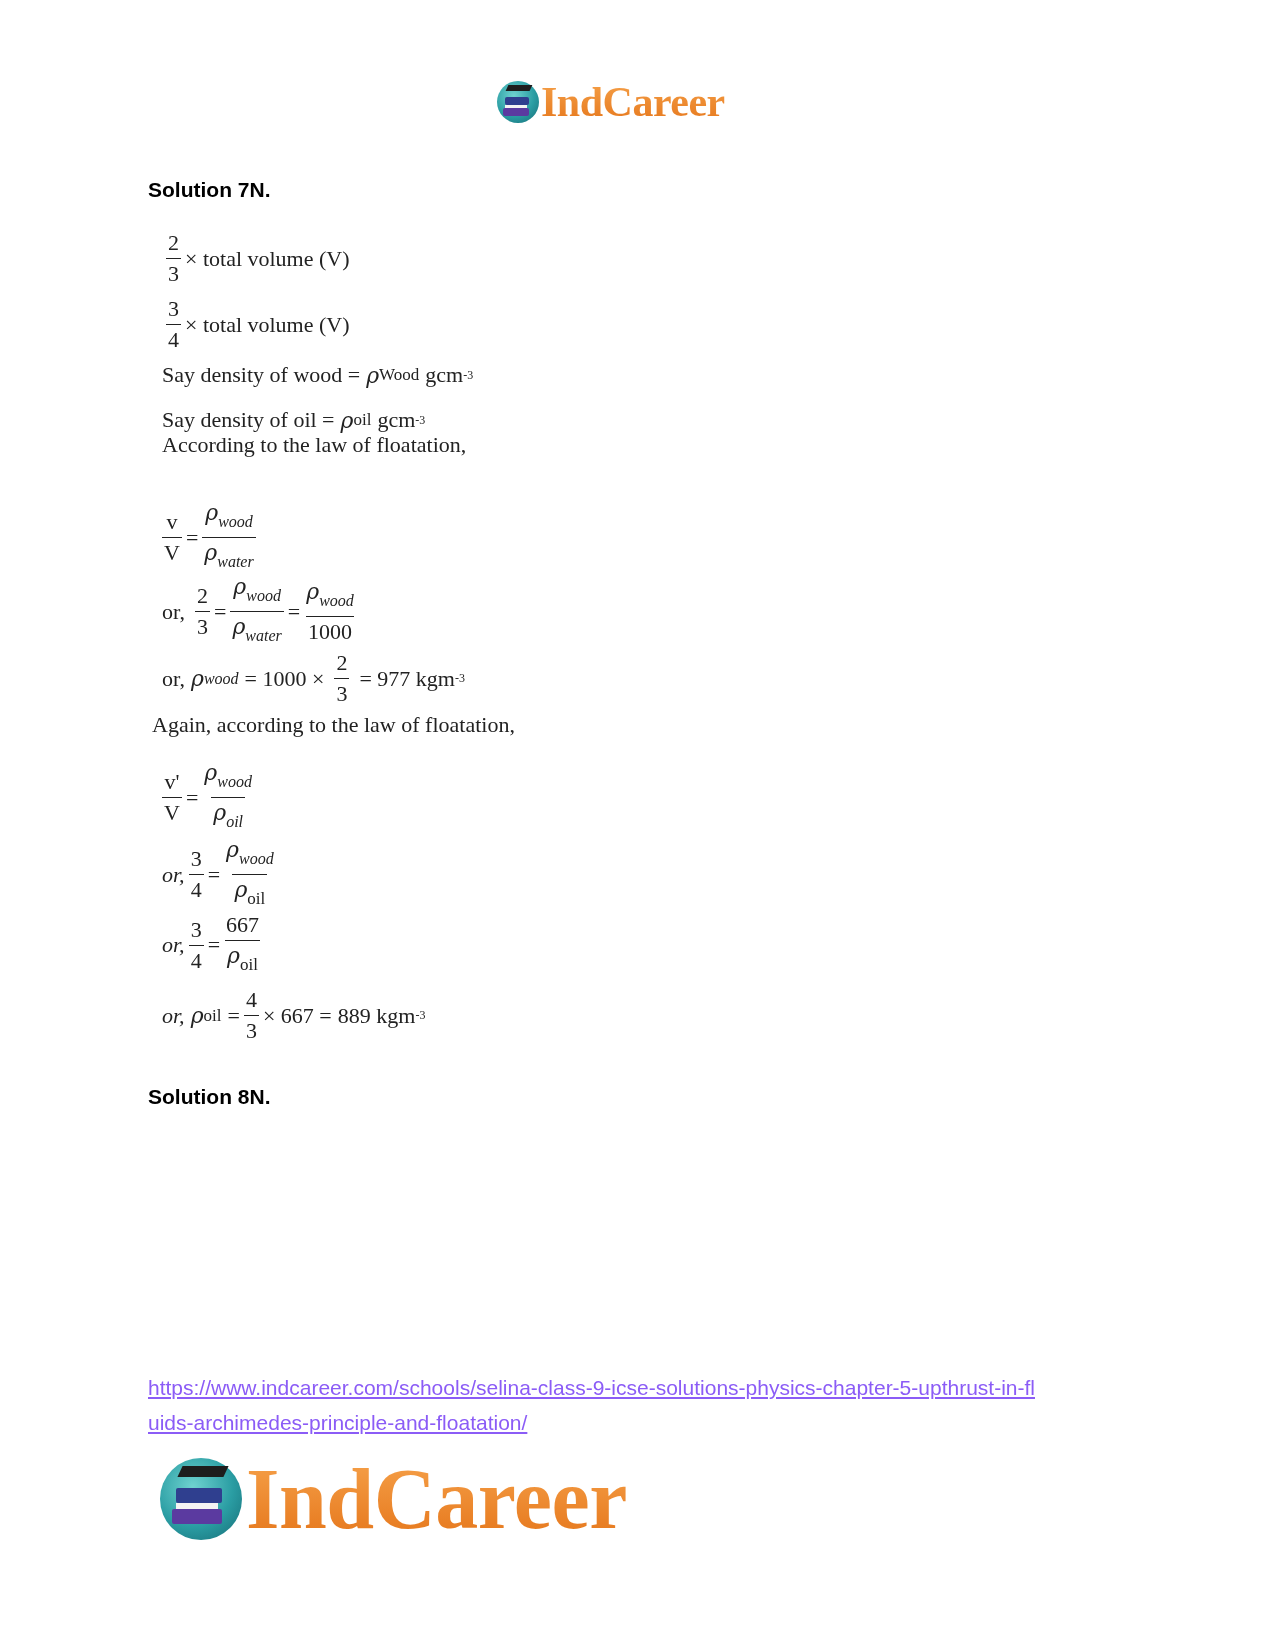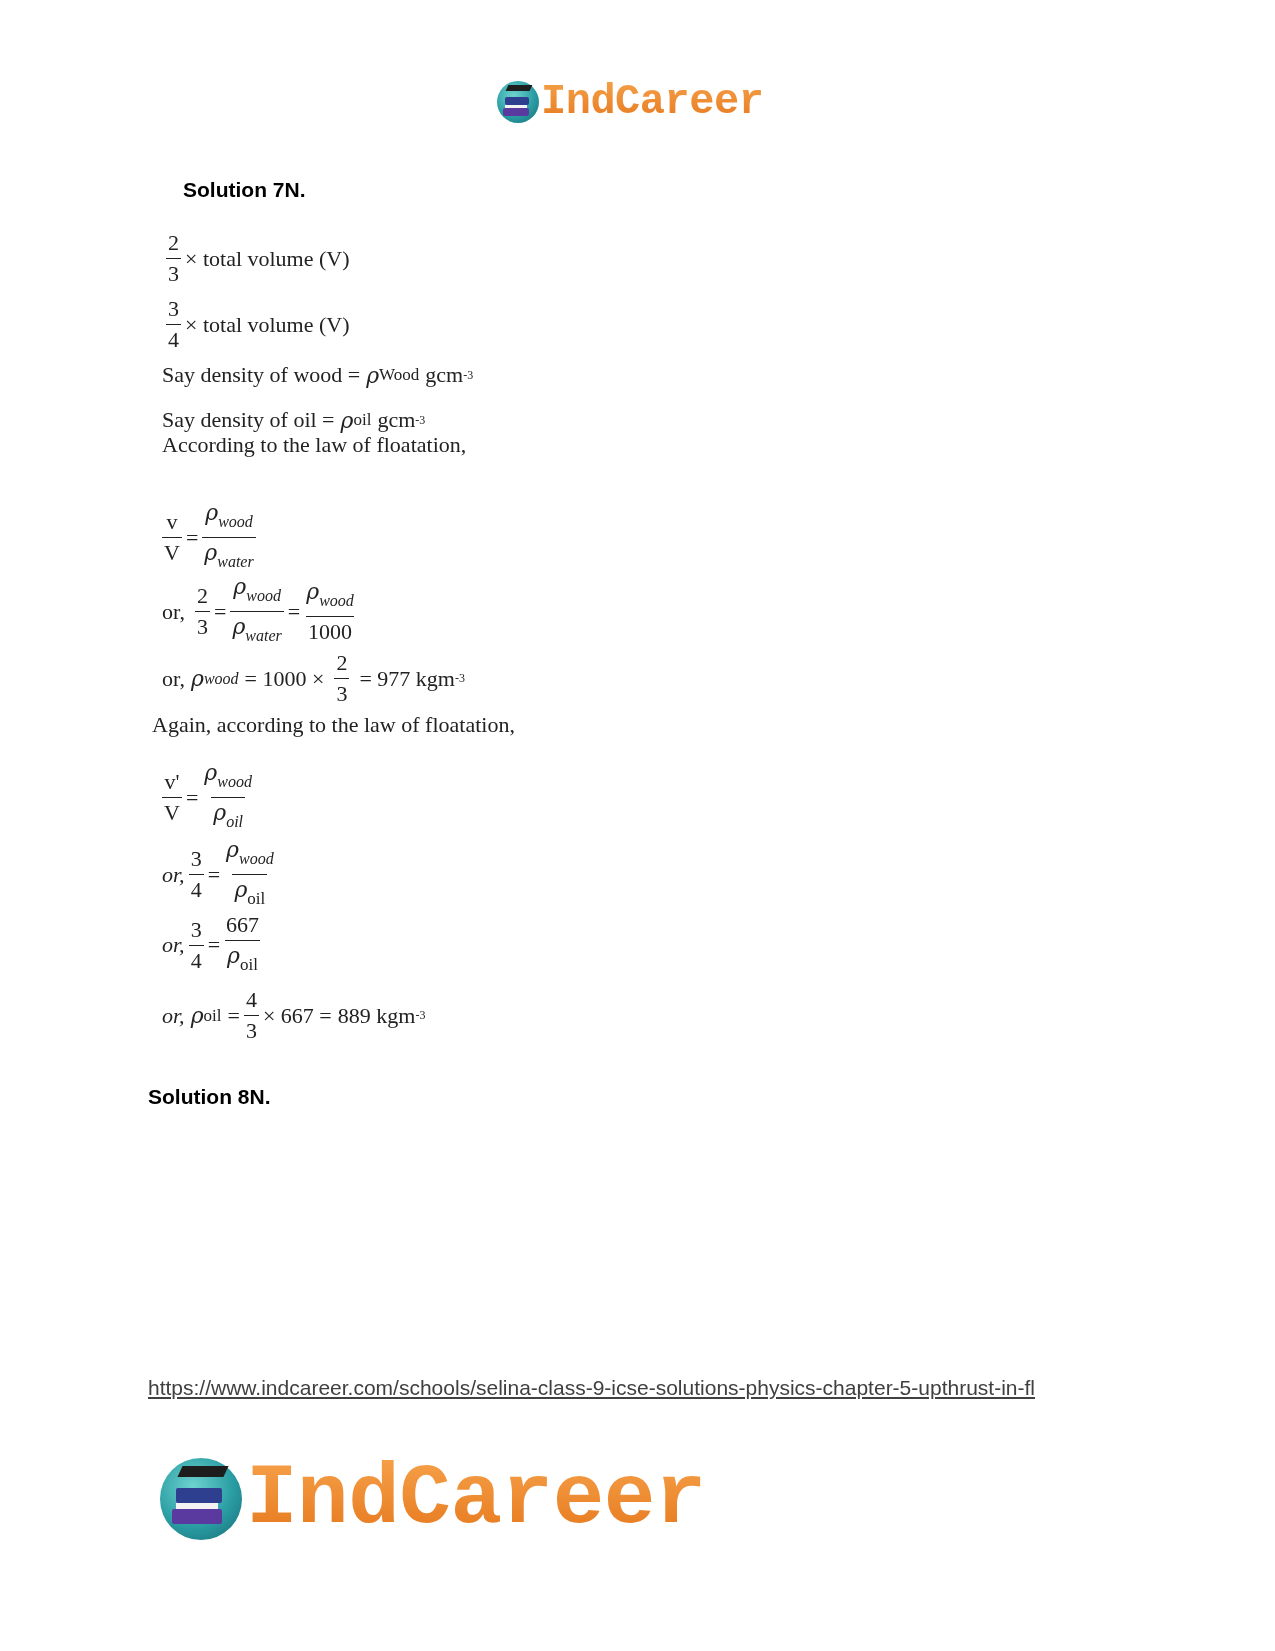--- a/index.html
+++ b/index.html
@@ -7,56 +7,56 @@
   .abs { position: absolute; }
 
   
   .logo { display: flex; align-items: center; }
   .logo-mark { position: relative; border-radius: 50%;
     background: radial-gradient(circle at 40% 35%, #6fd3d0 0%, #2a9da3 55%, #156a74 100%); }
   .logo-mark .book1 { position: absolute; background: #5b3aa0; border-radius: 2px; }
   .logo-mark .book2 { position: absolute; background: #2f3f8f; border-radius: 2px; }
   .logo-mark .pages { position: absolute; background: #f3f3f3; }
   .logo-mark .cap { position: absolute; background: #1d1d1d; transform: skewX(-25deg); }
-  .logo-text { font-family: Liberation Mono, monospace; font-weight: bold;
+  .logo-text { font-family: Liberation Serif, serif; font-weight: bold;
     color: #ef8a22; background: linear-gradient(#f6a24a, #e5761b);
     -webkit-background-clip: text; background-clip: text; -webkit-text-fill-color: transparent;
     letter-spacing: -0.5px; }
 
   .heading { font-family: "Liberation Sans", sans-serif; font-weight: bold; font-size: 21px; color: #000; }
 
   .math { font-family: "Liberation Serif", serif; font-size: 22px; color: #222; white-space: nowrap;
     display: flex; align-items: center; }
   .frac { display: inline-flex; flex-direction: column; align-items: center; margin: 0 4px; vertical-align: middle; }
   .frac .num { padding: 0 2px; line-height: 30px; }
   .frac .den { padding: 0 2px; line-height: 30px; border-top: 1.5px solid #222; }
   .rho { font-style: italic; font-family: "DejaVu Serif", serif; font-size: 22px; }
   .it { font-style: italic; }
   sub.it { font-size: 16px; }
   sub { font-size: 17px; vertical-align: -7px; }
   sup { font-size: 12px; vertical-align: 10px; }
   .gap { display: inline-block; width: 6px; }
 
-  .link { font-family: "Liberation Sans", sans-serif; font-size: 21px; color: #404040;
+  .link { font-family: "Liberation Sans", sans-serif; font-size: 21px; color: #8b5cf6;
     text-decoration: underline; line-height: 35px; }
 </style>
 </head>
 <body>
 
 <div class="abs logo" style="left:497px; top:78px;">
   <div class="logo-mark" style="width:42px; height:42px;">
     <div class="cap" style="left:10px; top:4px; width:24px; height:6px;"></div>
     <div class="book2" style="left:8px; top:16px; width:24px; height:8px;"></div>
     <div class="pages" style="left:8px; top:24px; width:22px; height:3px;"></div>
     <div class="book1" style="left:6px; top:27px; width:26px; height:8px;"></div>
   </div>
   <span class="logo-text" style="font-size:42px; margin-left:2px;">IndCareer</span>
 </div>
 
-<div class="abs heading" style="left:148px; top:178px;margin-left:35px;">Solution 7N.</div>
+<div class="abs heading" style="left:148px; top:178px;">Solution 7N.</div>
 
 <div class="abs math" style="left:162px; top:228px;">
   <span class="frac">
     <span class="num">2</span>
     <span class="den">3</span>
   </span>
   <span>× total volume (V)</span>
 </div>
 
 <div class="abs math" style="left:162px; top:294px;">
@@ -189,20 +189,21 @@
   <span>× 667 =</span>
     <span class="gap"></span>
   <span>889 kgm</span>
     <sup>-3</sup>
 </div>
 
 <div class="abs heading" style="left:148px; top:1085px;text-align:right;">Solution 8N.</div>
 
 <div class="abs" style="left:148px; top:1370px;">
   <div class="link">https://www.indcareer.com/schools/selina-class-9-icse-solutions-physics-chapter-5-upthrust-in-fl</div>
+  <div class="link">uids-archimedes-principle-and-floatation/</div>
 </div>
 
 <div class="abs logo" style="left:160px; top:1455px;">
   <div class="logo-mark" style="width:82px; height:82px;">
     <div class="cap" style="left:20px; top:8px; width:46px; height:11px;"></div>
     <div class="book2" style="left:16px; top:30px; width:46px; height:15px;"></div>
     <div class="pages" style="left:16px; top:45px; width:42px; height:6px;"></div>
     <div class="book1" style="left:12px; top:51px; width:50px; height:15px;"></div>
   </div>
   <span class="logo-text" style="font-size:86px; margin-left:4px; line-height:88px;">IndCareer</span>

